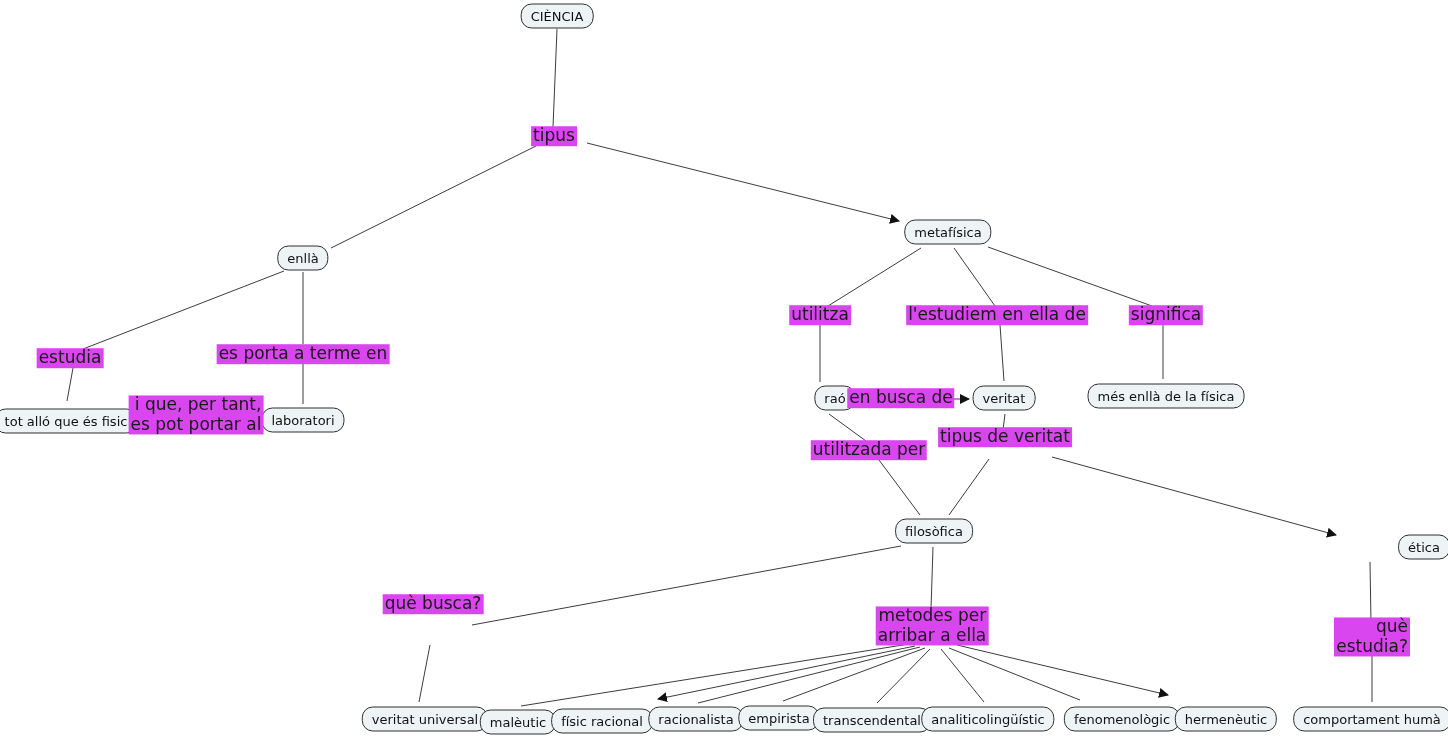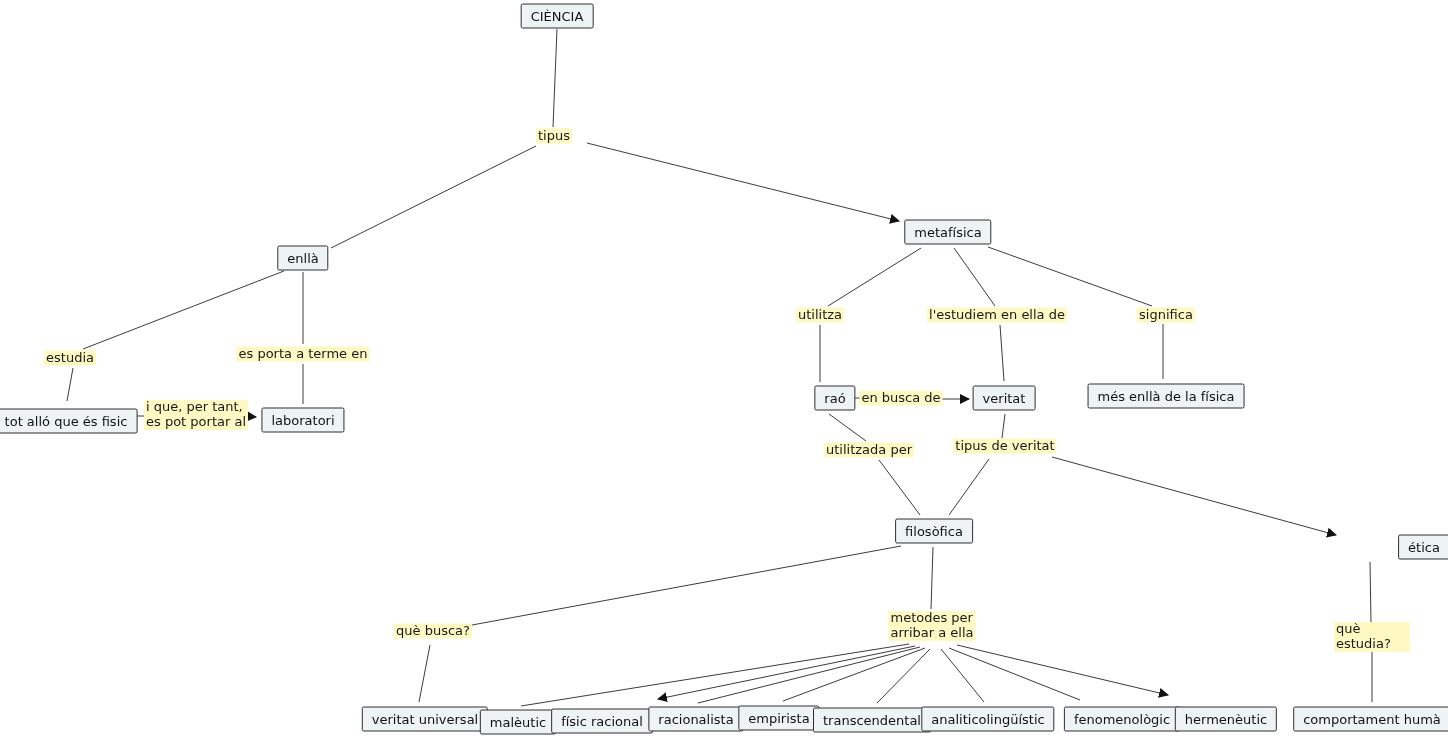--- a/index.html
+++ b/index.html
@@ -3,28 +3,28 @@
 <meta charset="utf-8">
 <style>
   html,body { margin:0; padding:0; background:#ffffff; }
   .canvas {
     position:relative; width:1448px; height:737px; background:#ffffff;
     font-family:"DejaVu Sans","Liberation Sans",sans-serif; overflow:hidden;
   }
   svg.wires { position:absolute; left:0; top:0; width:1448px; height:737px; }
   .node {
     position:absolute; transform:translate(-50%,-50%);
-    background:#eef4f5; border:1px solid #2e2e2e; border-radius:2px;
+    background:#eef4f5; border:1px solid #2e2e2e; border-radius:11px;
     padding:4px 9px; font-size:13px; color:#111111;
     white-space:nowrap; text-align:center; box-sizing:border-box;
   }
   .elabel {
     position:absolute; transform:translate(-50%,-50%);
-    font-size:13px; color:#1a1a1a; background:#fef9c3;
-    white-space:pre-line; text-align:left; line-height:1.15; padding:0 2px;
+    font-size:17px; color:#1a1a1a; background:#d946ef;
+    white-space:pre-line; text-align:right; line-height:1.15; padding:0 2px;
   }
 </style>
 </head>
 <body>
 
 <div class="canvas">
 
   <svg class="wires" viewBox="0 0 1448 737" xmlns="http://www.w3.org/2000/svg">
     <defs>
       <marker id="arrow" viewBox="0 0 10 10" refX="9" refY="5" markerWidth="10" markerHeight="10" orient="auto-start-reverse">
@@ -94,19 +94,19 @@
   <div class="elabel" style="left:554px;top:136px">tipus</div>
   <div class="elabel" style="left:70px;top:358px">estudia</div>
   <div class="elabel" style="left:303px;top:354px">es porta a terme en</div>
   <div class="elabel" style="left:196px;top:415px">i que, per tant,
 es pot portar al</div>
   <div class="elabel" style="left:820px;top:315px">utilitza</div>
   <div class="elabel" style="left:997px;top:315px">l'estudiem en ella de</div>
   <div class="elabel" style="left:1166px;top:315px">significa</div>
   <div class="elabel" style="left:901px;top:398px">en busca de</div>
   <div class="elabel" style="left:869px;top:450px">utilitzada per</div>
-  <div class="elabel" style="left:1005px;top:446px">tipus de veritat</div>
-  <div class="elabel" style="left:433px;top:631px">què busca?</div>
+  <div class="elabel" style="left:1005px;top:437px">tipus de veritat</div>
+  <div class="elabel" style="left:433px;top:604px">què busca?</div>
   <div class="elabel" style="left:932px;top:626px">metodes per
 arribar a ella</div>
   <div class="elabel" style="left:1372px;top:637px">què estudia?</div>
 
 </div>
 
 </body></html>

